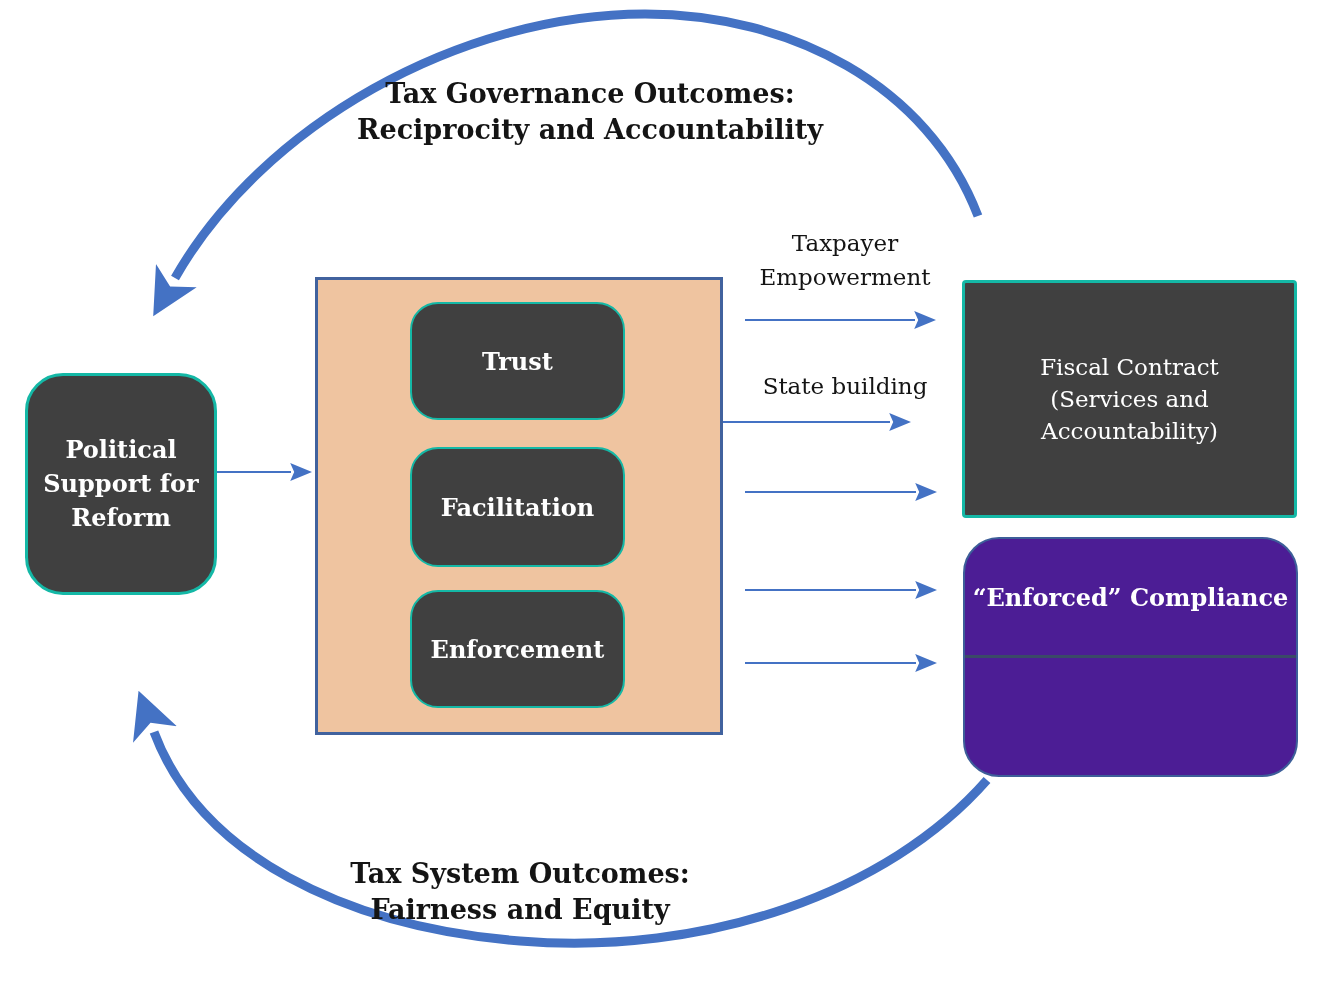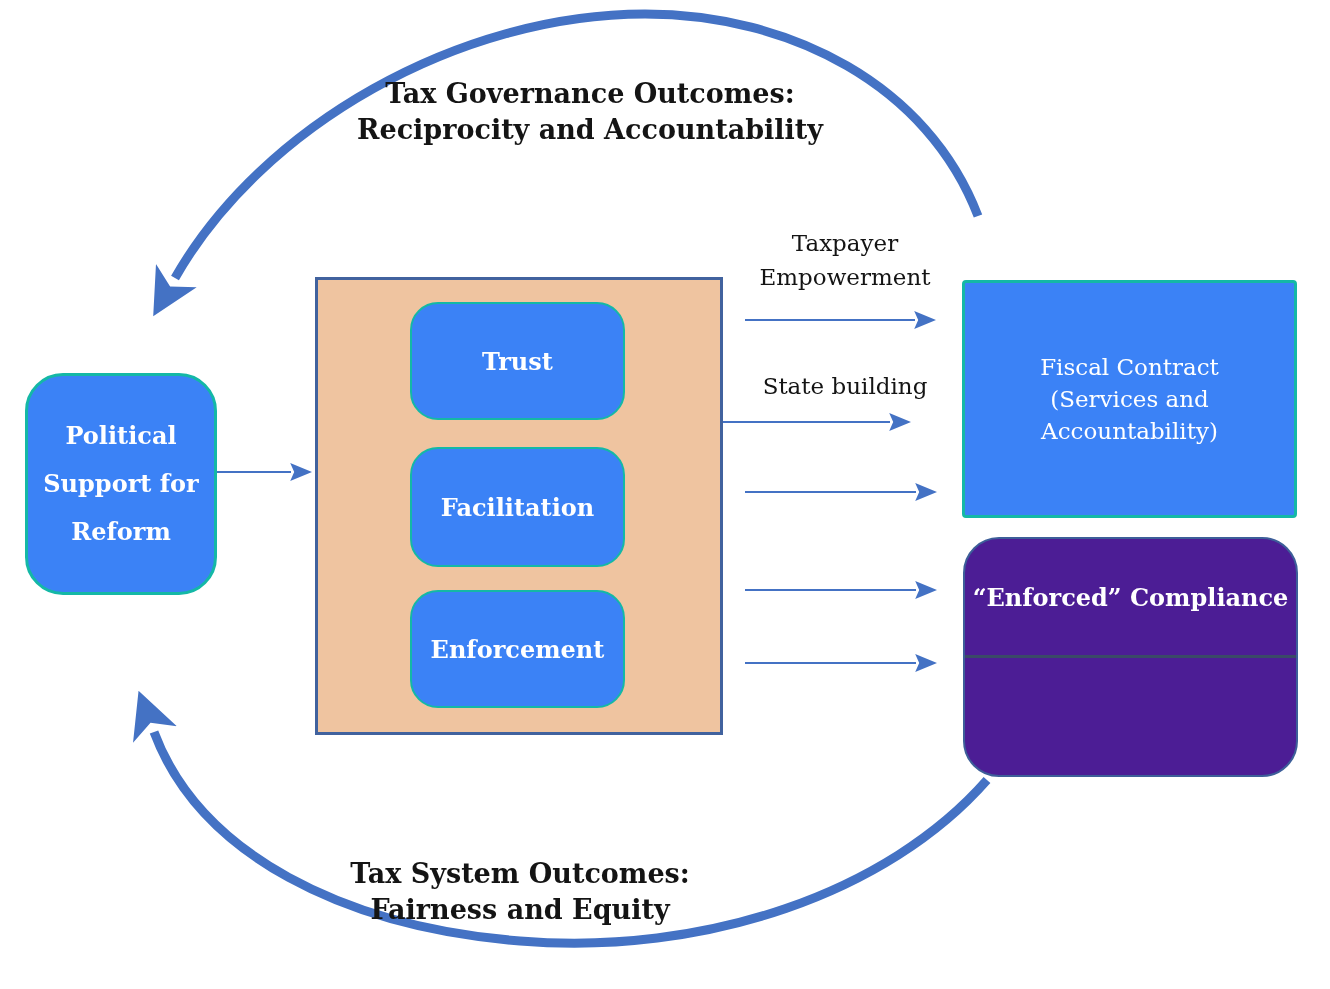--- a/index.html
+++ b/index.html
@@ -10,25 +10,25 @@
     font-family:"DejaVu Serif","Liberation Serif",serif;
     overflow:hidden;
   }
   #arrow-layer{position:absolute;left:0;top:0;width:1330px;height:989px;pointer-events:none;}
 
   .caption{position:absolute;text-align:center;color:#141414;font-size:27px;line-height:36px;font-weight:600;}
   .caption-top{left:265px;top:76px;width:650px;}
   .caption-bottom{left:195px;top:856px;width:650px;}
 
   .bluebox{
-    position:absolute;background:#3b82f6;border:3px solid #14b8a6;
+    position:absolute;background:#404040;border:3px solid #14b8a6;
     color:#ffffff;display:flex;flex-direction:column;align-items:center;justify-content:center;
     text-align:center;box-sizing:border-box;
   }
-  .left-box{left:25px;top:373px;width:192px;height:222px;border-radius:38px;font-size:24px;line-height:34px;font-weight:600;gap:14px;}
+  .left-box{left:25px;top:373px;width:192px;height:222px;border-radius:38px;font-size:24px;line-height:34px;font-weight:600;}
   .orange-panel{
     position:absolute;left:315px;top:277px;width:408px;height:458px;
     background:#efc4a0;border:3px solid #41629e;box-sizing:border-box;
   }
   .inner-box{left:410px;width:215px;border-radius:28px;font-size:24px;font-weight:600;border-width:2.5px;}
   .inner-trust{top:302px;height:118px;}
   .inner-facilitation{top:447px;height:120px;}
   .inner-enforcement{top:590px;height:118px;}
 
   .flow-label{position:absolute;text-align:center;color:#141414;font-size:23px;line-height:34px;}

